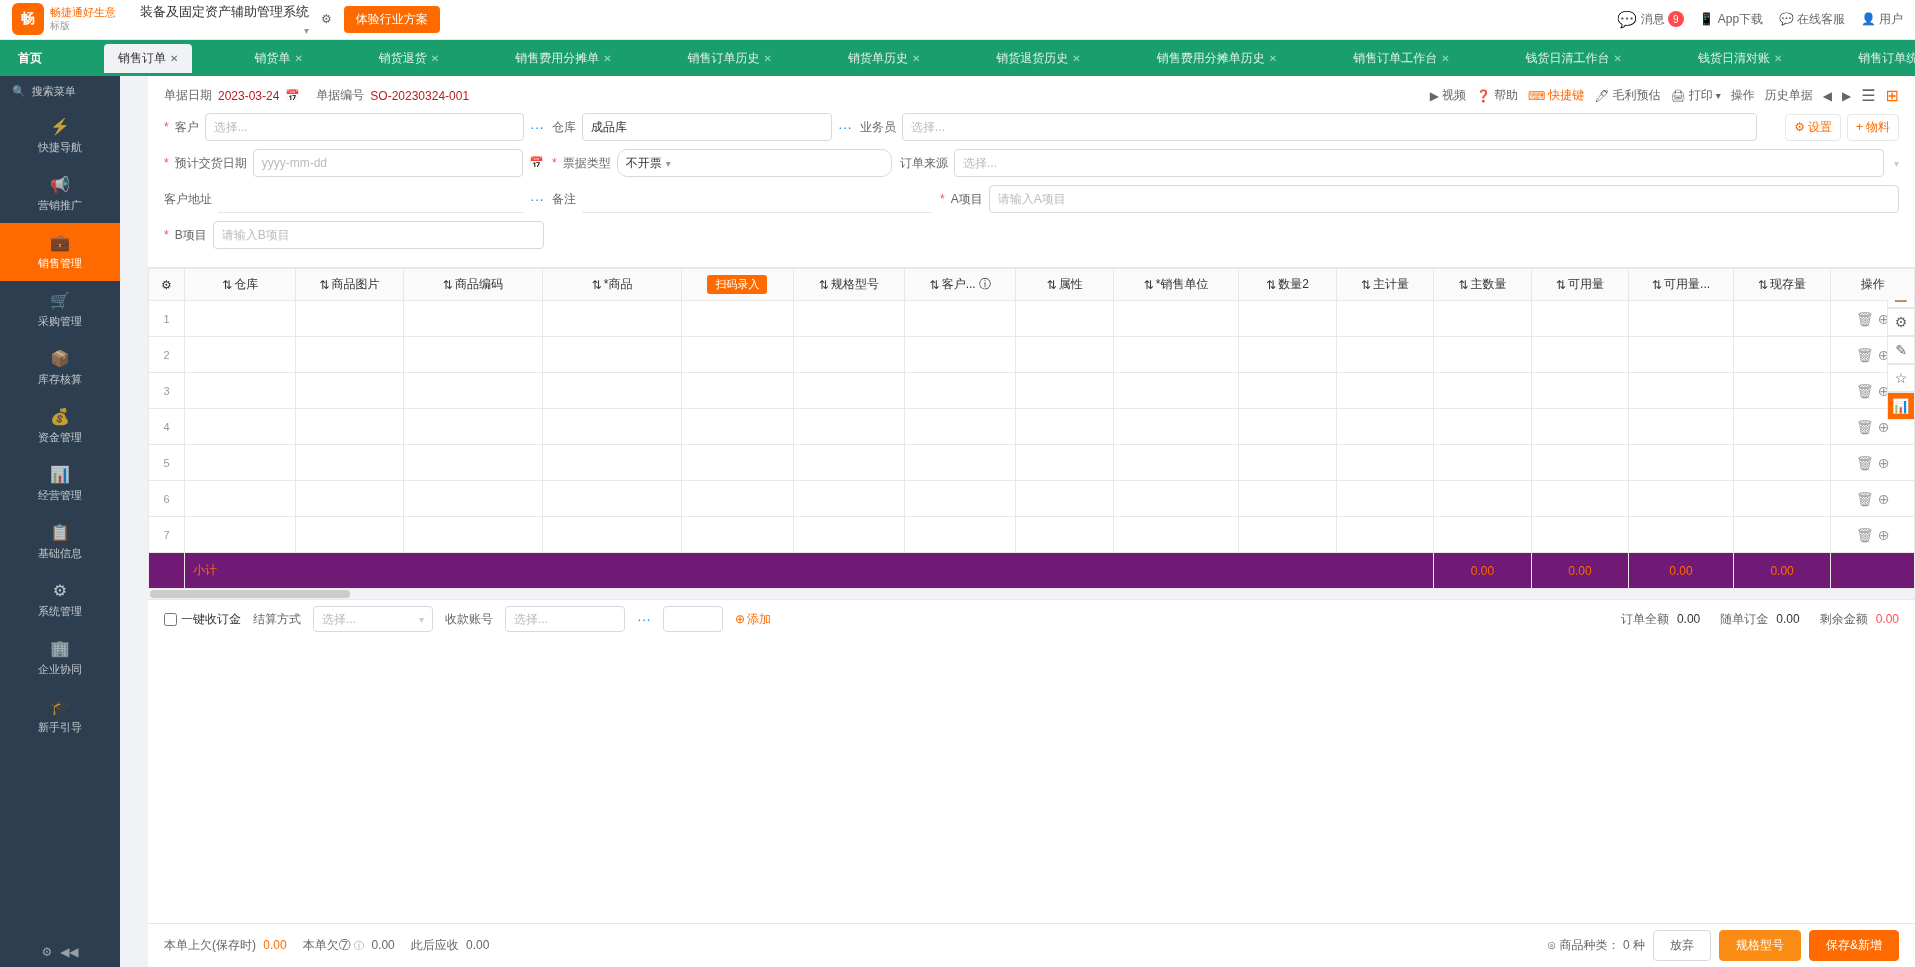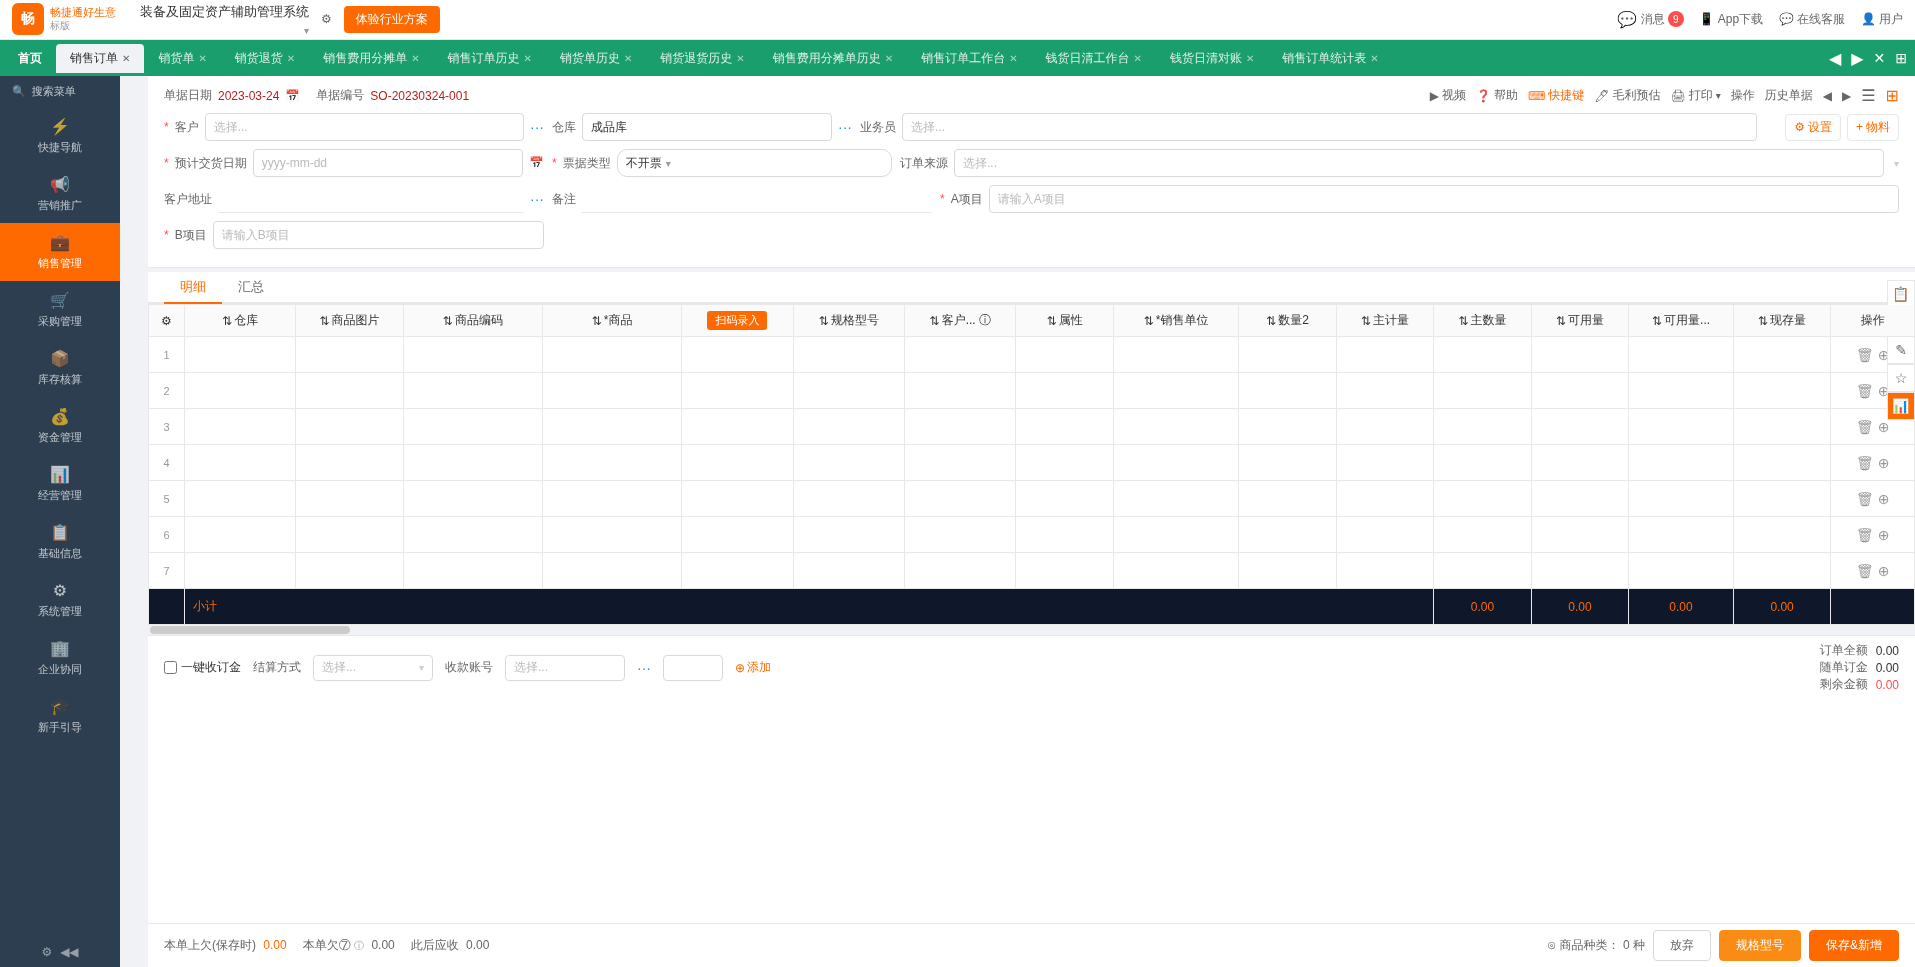--- a/index.html
+++ b/index.html
@@ -13,21 +13,21 @@
     .logo-text { font-size: 11px; color: #ff6a00; line-height: 1.2; }
     .system-title { font-size: 13px; color: #333; display: flex; align-items: flex-end; gap: 4px; flex-direction: column; }
     .system-title-arrow { color: #999; font-size: 10px; }
     .gear-btn { color: #666; cursor: pointer; padding: 4px; }
     .solution-btn { background: #ff6a00; color: white; border: none; padding: 5px 12px; border-radius: 4px; cursor: pointer; font-size: 12px; }
     .top-bar-right { display: flex; align-items: center; gap: 16px; font-size: 12px; color: #666; }
     .top-bar-right span { cursor: pointer; display: flex; align-items: center; gap: 3px; }
     .badge { background: #ff4d4f; color: white; border-radius: 50%; width: 16px; height: 16px; font-size: 10px; display: flex; align-items: center; justify-content: center; }
 
     
-    .nav-tabs { height: 36px; background: #1a9e6e; display: flex; align-items: center; padding: 0 4px; overflow: hidden; }
+    .nav-tabs { height: 36px; background: #1a9e6e; display: flex; align-items: center; padding: 0 4px; overflow: hidden; gap: 48px; }
     .nav-tab { padding: 6px 14px; color: rgba(255,255,255,0.85); cursor: pointer; font-size: 12px; white-space: nowrap; display: flex; align-items: center; gap: 4px; border-radius: 4px 4px 0 0; }
     .nav-tab.active { background: #f0f2f5; color: #333; }
     .nav-tab-close { font-size: 10px; color: rgba(255,255,255,0.6); }
     .nav-tab.active .nav-tab-close { color: #999; }
     .nav-tab-home { background: transparent; font-weight: bold; }
     .nav-arrows { display: flex; gap: 2px; margin-left: auto; }
 
     
     .main-layout { display: flex; height: calc(100vh - 76px); }
 
@@ -69,21 +69,21 @@
 
     
     .table-area { flex: 1; overflow: auto; background: white; }
     .data-table { width: 100%; border-collapse: collapse; font-size: 12px; }
     .data-table th { background: #fafafa; border: 1px solid #e8e8e8; padding: 6px 8px; text-align: center; white-space: nowrap; color: #333; font-weight: 500; position: sticky; top: 0; z-index: 10; }
     .data-table td { border: 1px solid #e8e8e8; padding: 0; height: 36px; text-align: center; }
     .row-num { color: #999; font-size: 11px; }
     .scan-btn { background: #ff6a00; color: white; padding: 2px 8px; border-radius: 3px; font-size: 11px; cursor: pointer; display: inline-block; }
     .col-actions { display: flex; align-items: center; justify-content: center; gap: 4px; }
     .action-icon { color: #999; cursor: pointer; font-size: 14px; }
-    .subtotal-row td { background: #0f172a; font-weight: 500; }
+    .subtotal-row td { background: #701a75; font-weight: 500; }
     .subtotal-value { color: #ff6a00; }
     .th-sort { display: flex; align-items: center; justify-content: center; gap: 2px; }
 
     
     .bottom-bar { background: white; border-top: 1px solid #e8e8e8; padding: 6px 16px; display: flex; align-items: center; justify-content: space-between; }
     .bottom-left { display: flex; align-items: center; gap: 16px; font-size: 12px; color: #666; }
     .bottom-right { display: flex; align-items: center; gap: 8px; }
     .summary-row { display: flex; align-items: center; gap: 8px; }
     .summary-label { color: #666; }
     .summary-value { color: #333; font-weight: 500; }
@@ -404,28 +404,20 @@
         <div class="form-field" style="min-width:280px; max-width:380px;">
           <span class="required-star">*</span>
           <span class="form-label">B项目</span>
           <div class="form-input placeholder" style="flex:1;">
             <span>请输入B项目</span>
           </div>
         </div>
       </div>
     </div>
 
-    <div class="detail-tabs">
-      <div class="detail-tab active">
-        <span>明细</span>
-      </div>
-      <div class="detail-tab">
-        <span>汇总</span>
-      </div>
-    </div>
 
     <div class="table-area">
       <table class="data-table">
         <thead>
           <tr>
             <th style="width:36px;">
               <span>⚙</span>
             </th>
             <th style="min-width:80px;">
               <div class="th-sort">
@@ -721,21 +713,21 @@
         <div class="payment-select" style="min-width:120px;">
           <span>选择...</span>
         </div>
         <span class="ellipsis-btn">···</span>
         <input type="text" class="payment-input" style="">
         <div class="add-link">
           <span style="color:#ff6a00;">⊕</span>
           <span>添加</span>
         </div>
 
-        <div style="margin-left:auto; display:flex; flex-direction:column; gap:0; font-size:12px;">
+        <div style="margin-left:auto; display:flex; gap:20px; font-size:12px;">
           <div class="summary-row">
             <span class="summary-label">订单全额</span>
             <span class="summary-value">0.00</span>
           </div>
           <div class="summary-row">
             <span class="summary-label">随单订金</span>
             <span class="summary-value">0.00</span>
           </div>
           <div class="summary-row">
             <span class="summary-label">剩余金额</span>

